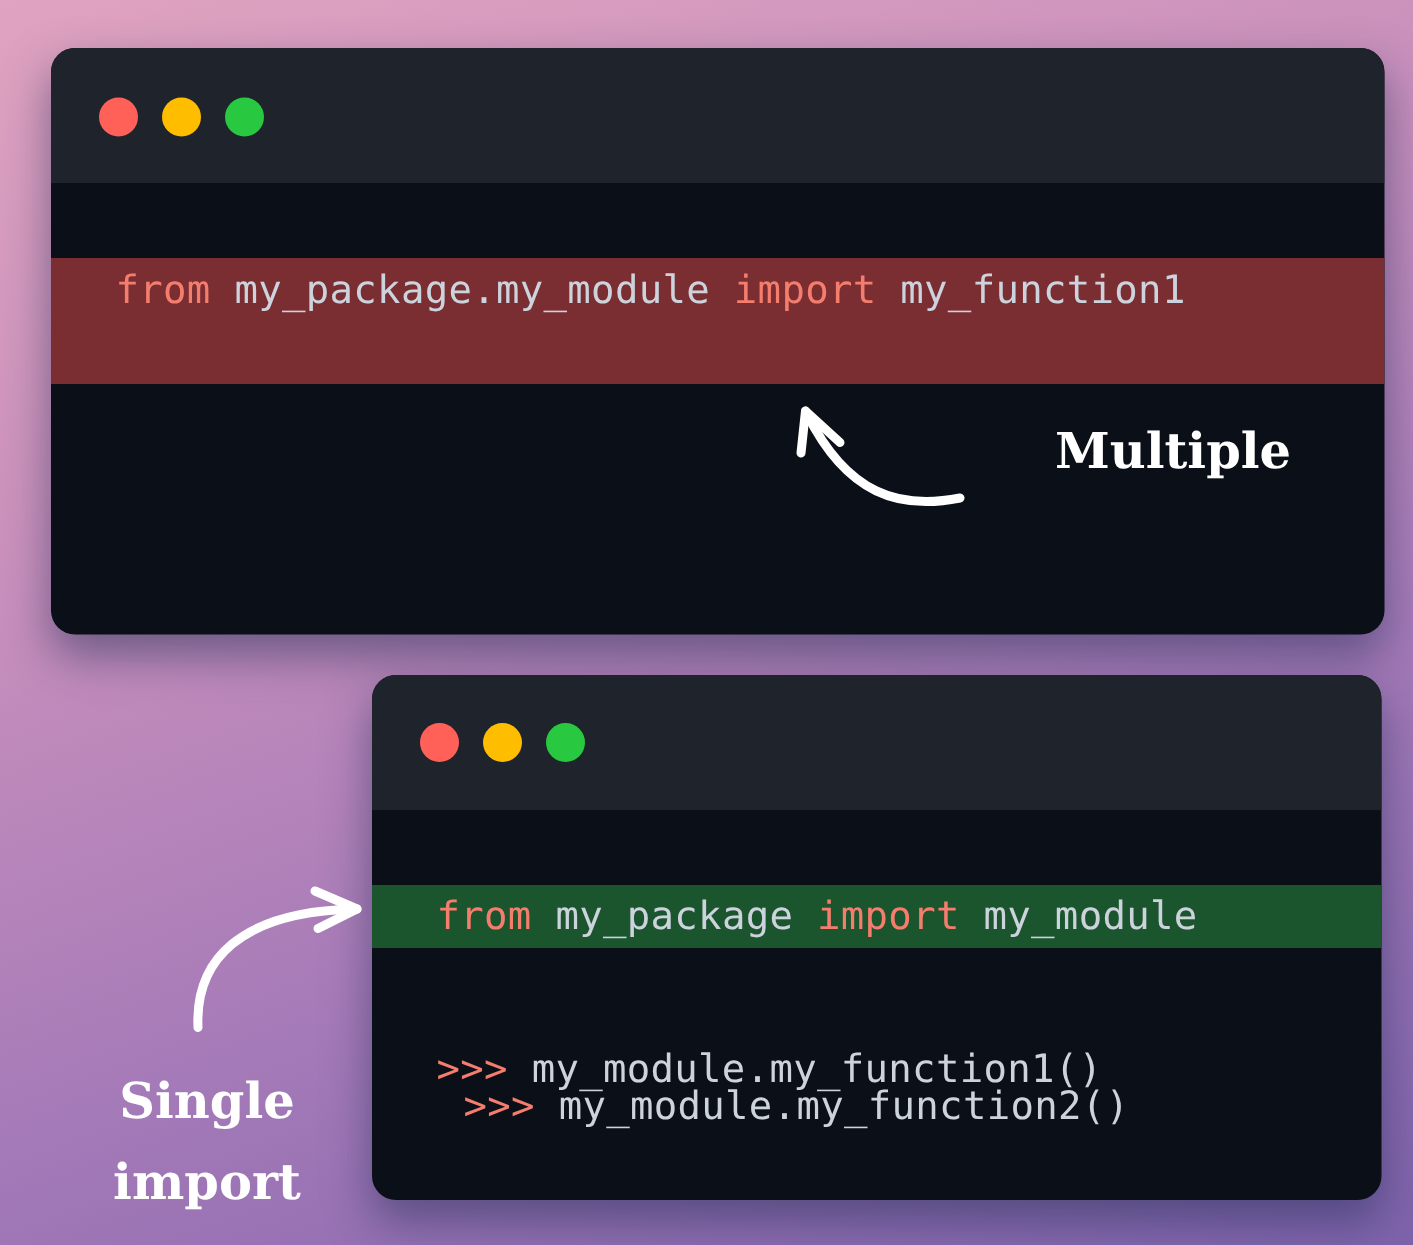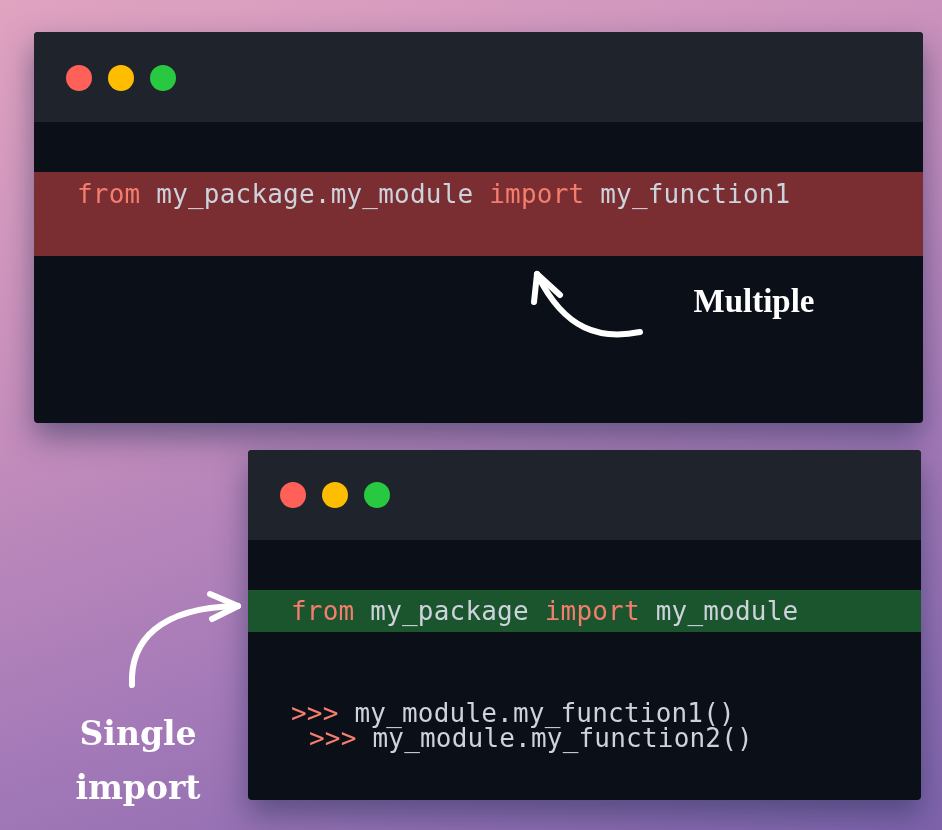--- a/index.html
+++ b/index.html
@@ -2,21 +2,21 @@
 <html><head>
 <meta charset="utf-8">
 <style>
   html, body { margin:0; padding:0; }
   body {
     width:942px; height:830px; position:relative; overflow:hidden;
     background: linear-gradient(160deg, #e0a3c0 0%, #c78fbc 35%, #a57ab8 65%, #7e63ac 100%);
     font-family: "DejaVu Sans Mono", monospace;
   }
   .window {
-    position:absolute; background:#0b0f17; border-radius:4px; overflow:hidden;
+    position:absolute; background:#0b0f17; border-radius:16px; overflow:hidden;
     box-shadow: 0 14px 30px rgba(40,50,90,0.55);
   }
   .titlebar { position:absolute; left:0; top:0; right:0; background:#1f232b; }
   .dot { position:absolute; width:26px; height:26px; border-radius:50%; }
   .dot.red { background:#ff6159; }
   .dot.yellow { background:#ffbd00; }
   .dot.green { background:#28c840; }
   .band { position:absolute; left:0; right:0; }
   .line {
     position:absolute; white-space:pre; font-size:26px; line-height:42px;
@@ -37,21 +37,21 @@
   <div class="titlebar" style="height:90px;">
     <span class="dot red" style="left:32px; top:33px;"></span>
     <span class="dot yellow" style="left:74px; top:33px;"></span>
     <span class="dot green" style="left:116px; top:33px;"></span>
   </div>
   <div class="band" style="top:140px; height:84px; background:#7a2e32;"></div>
 
   <div class="line" style="left:43px; top:141px;"><span class="kw">from</span> <span>my_package.my_module</span> <span class="kw">import</span> <span>my_function1</span></div>
 
 
-  <div class="label" style="left:600px; top:242px; width:240px;font-family:Liberation Serif, serif;">
+  <div class="label" style="left:628px; top:242px; width:240px;">
     <div>Multiple</div>
   </div>
 </div>
 
 <div class="window" style="left:248px; top:450px; width:673px; height:350px;">
   <div class="titlebar" style="height:90px;">
     <span class="dot red" style="left:32px; top:32px;"></span>
     <span class="dot yellow" style="left:74px; top:32px;"></span>
     <span class="dot green" style="left:116px; top:32px;"></span>
   </div>

